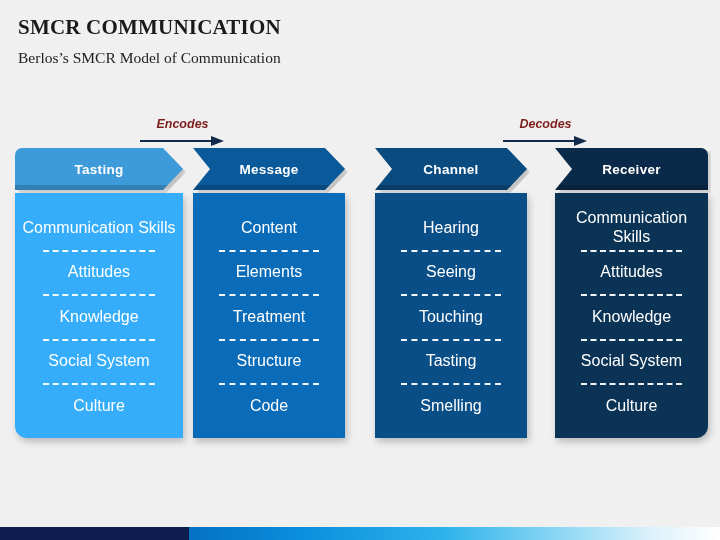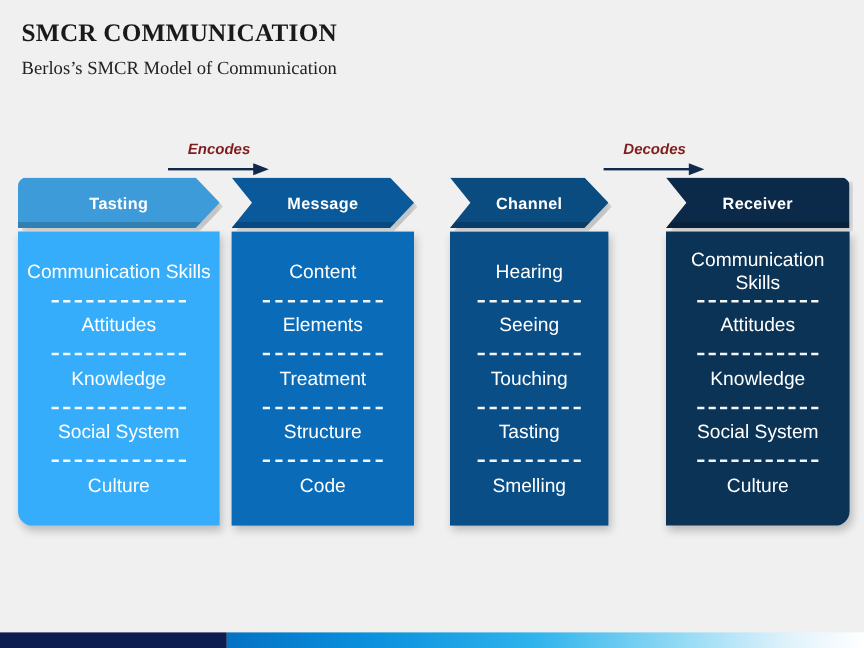--- a/index.html
+++ b/index.html
@@ -93,21 +93,21 @@
     height: 290px;
   }
 
   .col {
     position: absolute;
     top: 0;
     height: 290px;
   }
   .col.c0 { left: 15px;  width: 168px; }
   .col.c1 { left: 193px; width: 152px; }
-  .col.c2 { left: 375px; width: 132px; }
+  .col.c2 { left: 375px; width: 152px; }
   .col.c3 { left: 555px; width: 153px; }
 
   
   .col-header {
     position: relative;
     height: 42px;
     display: flex;
     align-items: center;
     justify-content: center;
     color: #ffffff;

